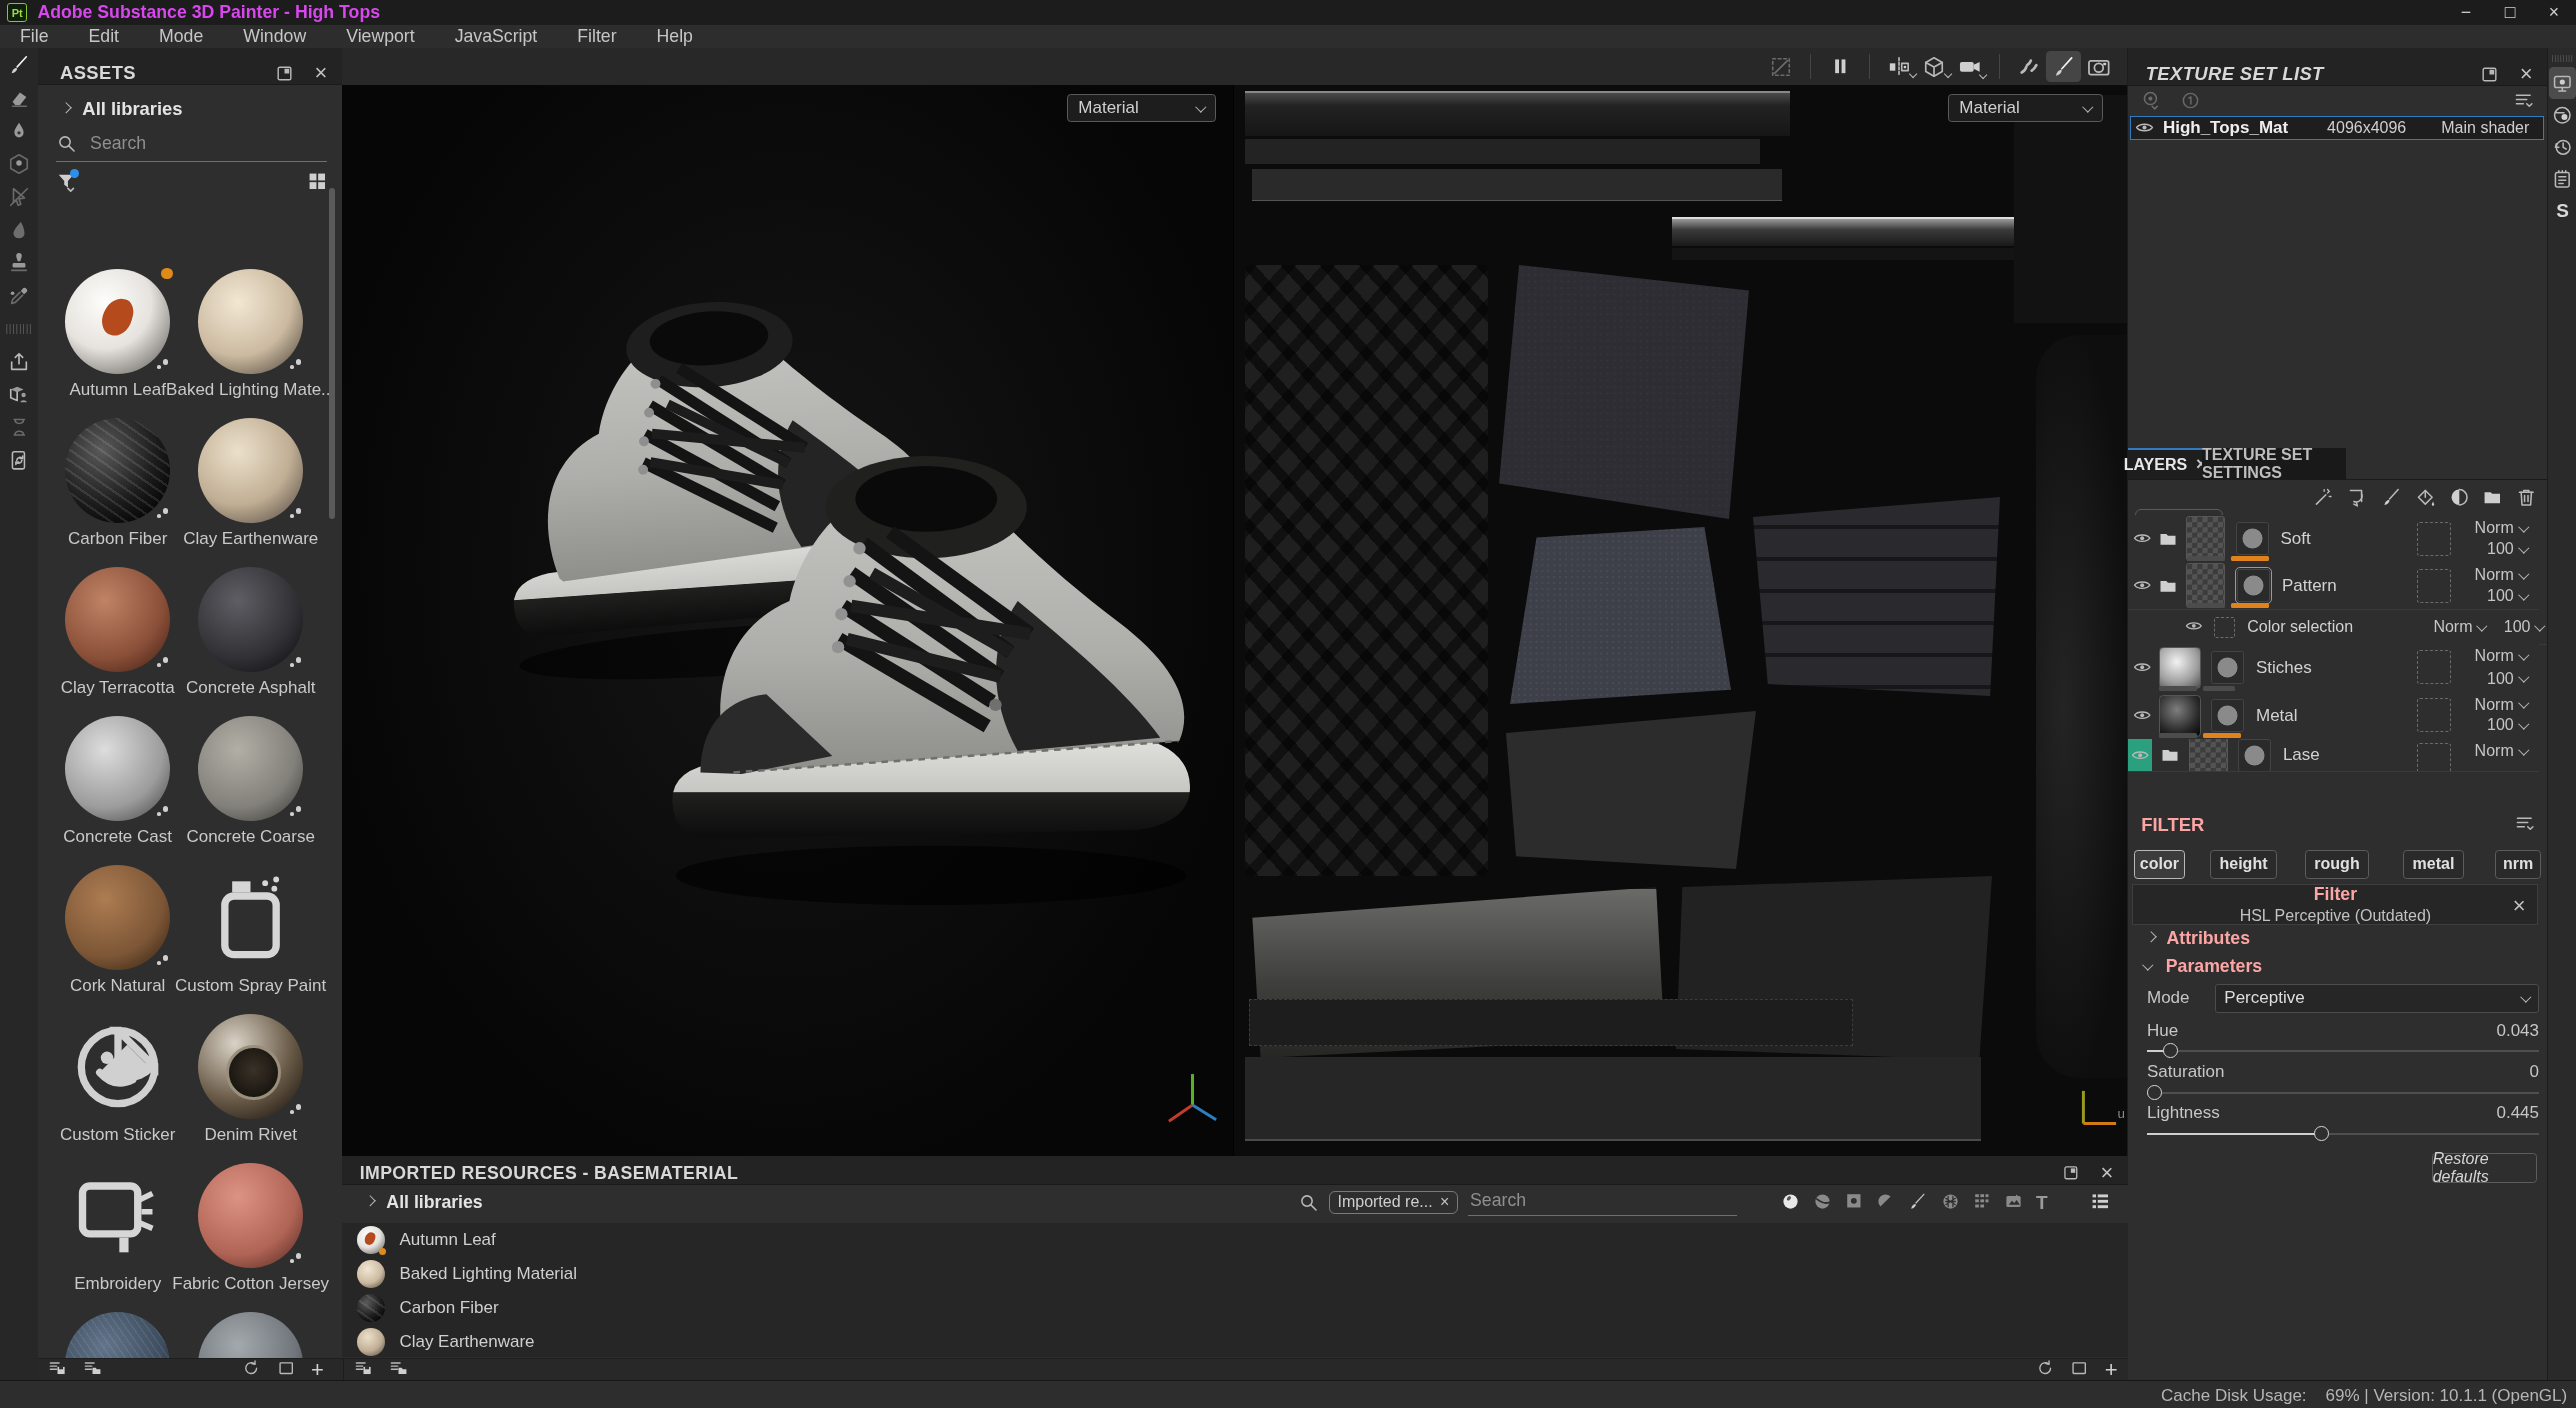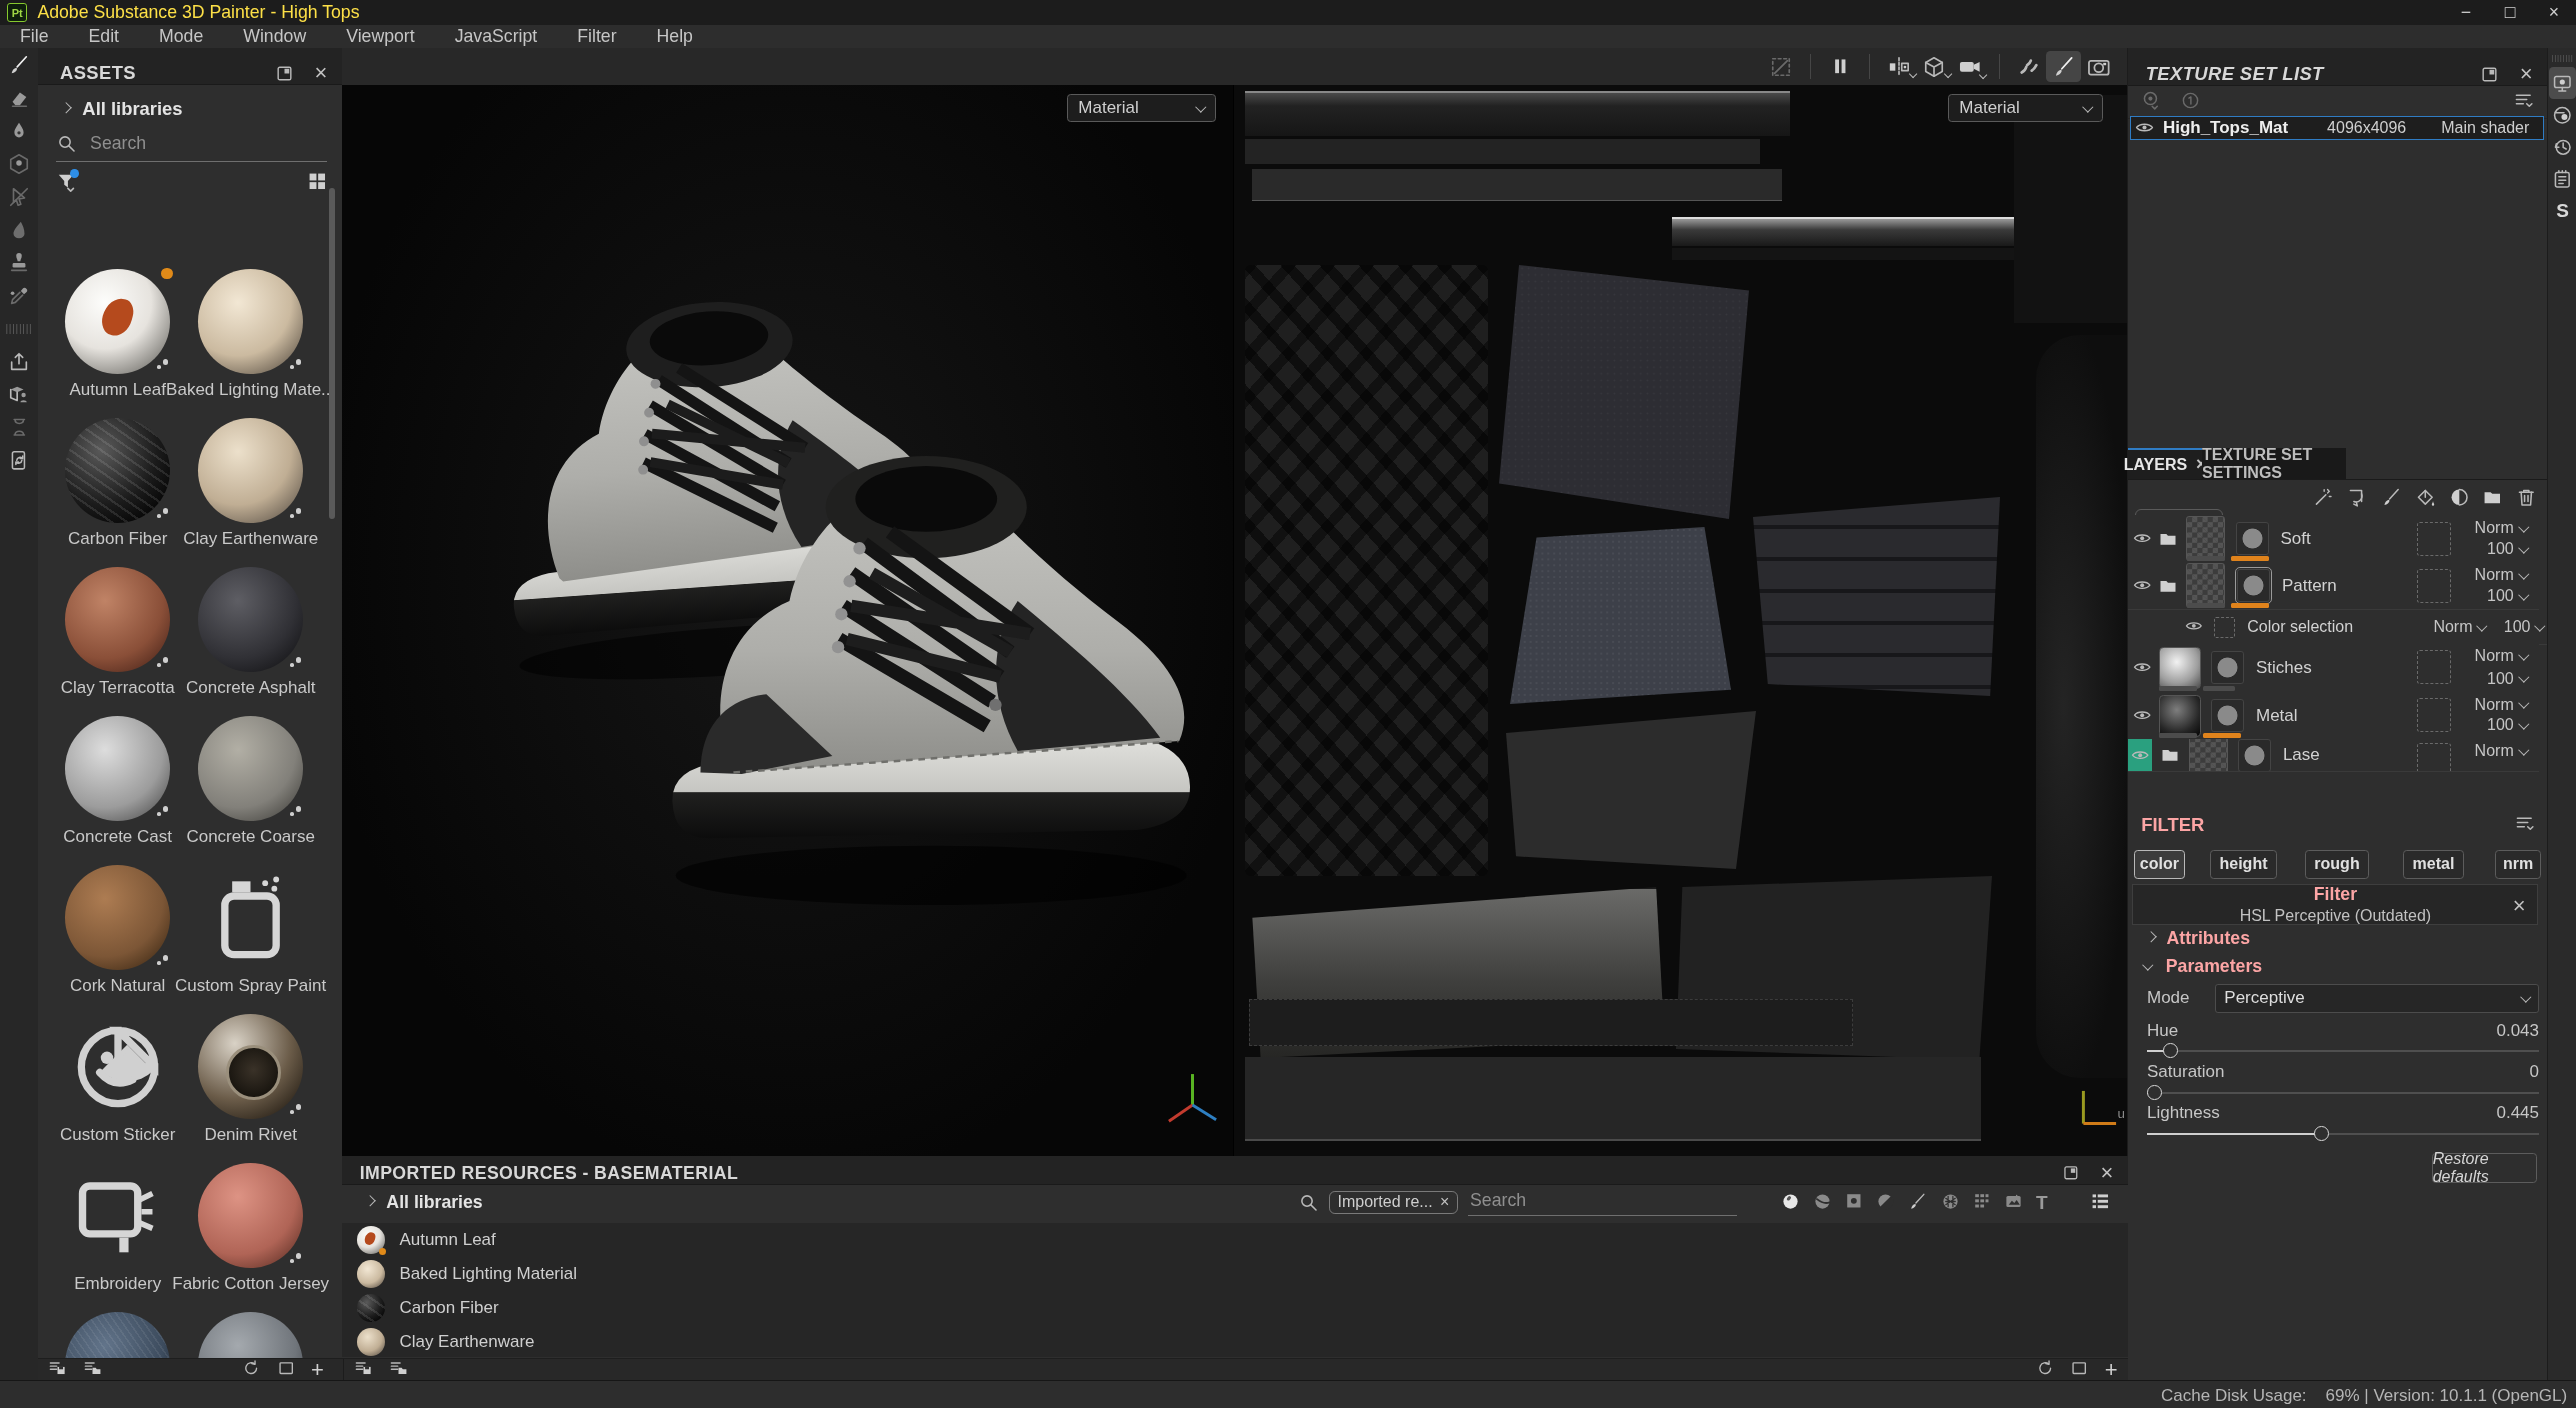--- a/index.html
+++ b/index.html
@@ -7,21 +7,21 @@
   .abs{position:absolute;}
   .row{display:flex;align-items:center;}
   svg.ic{stroke:#b9b9b9;fill:none;stroke-width:1.8;stroke-linecap:round;stroke-linejoin:round;}
   .dim svg.ic{stroke:#6a6a6a;}
   .lit svg.ic{stroke:#f0f0f0;}
   .chev{display:inline-block;width:6.6px;height:6.6px;border-right:1.8px solid #b9b9b9;border-bottom:1.8px solid #b9b9b9;transform:rotate(45deg);margin-left:5.9px;margin-top:-2.9px;}
   .chevR{transform:rotate(-45deg);}
   
   .titlebar{left:0;top:0;width:2576px;height:25px;background:#1c1c1c;display:flex;align-items:center;}
   .ptbadge{width:17.7px;height:17.7px;margin-left:7.4px;border:1.5px solid #86c92e;border-radius:2.9px;background:#0e1f0c;color:#9ed645;font-size:11px;font-weight:bold;display:flex;align-items:center;justify-content:center;}
-  .titletext{margin-left:10.3px;font-size:17.7px;color:#fde047;}
+  .titletext{margin-left:10.3px;font-size:17.7px;color:#d946ef;font-weight:bold;}
   .winbtns{margin-left:auto;display:flex;}
   .winbtn{width:44px;height:25px;display:flex;align-items:center;justify-content:center;font-size:17.7px;color:#cfcfcf;}
   .menubar{left:0;top:25px;width:2576px;height:23.6px;background:#2d2d2d;display:flex;align-items:center;border-bottom:0.7px solid #1f1f1f;}
   .menuitem{padding:0 20px;font-size:17.7px;color:#c6c6c6;}
   
   .phead{background:#232323;display:flex;align-items:flex-end;border-bottom:0.7px solid #1a1a1a;}
   .phead .t{font-size:18.4px;font-weight:bold;color:#d8d8d8;letter-spacing:0.4px;}
   .hicons{margin-left:auto;display:flex;align-items:center;gap:20.6px;padding-right:14.7px;}
   .xglyph{font-size:22px;color:#c2c2c2;line-height:1;}
   

